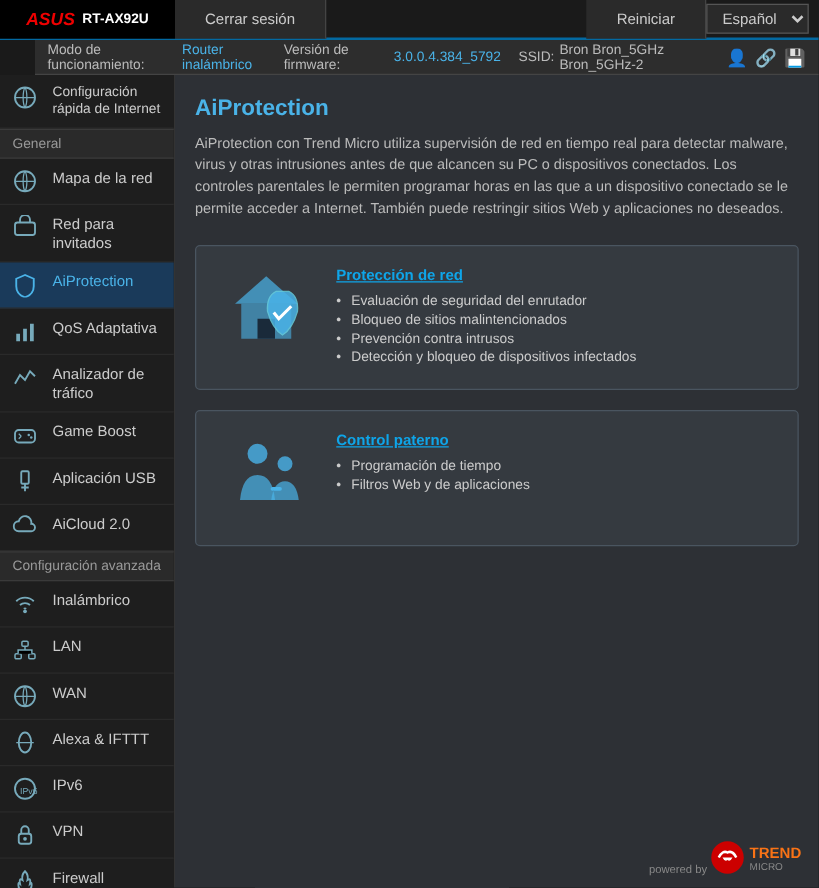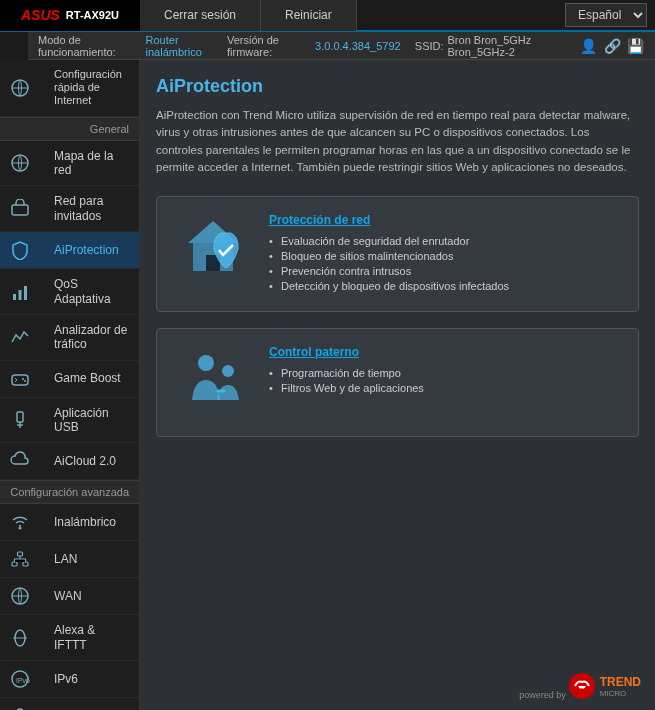--- a/index.html
+++ b/index.html
@@ -39,21 +39,21 @@
     .router-model {
       color: #fff;
       font-size: 11px;
       font-weight: bold;
     }
     .top-nav {
       display: flex;
       flex: 1;
       height: 32px;
       align-items: center;
-      justify-content: flex-start;
+      justify-content: space-between;
       gap: 0;
     }
     .top-nav-btn {
       background: #2a2a2a;
       color: #ccc;
       border: none;
       border-right: 1px solid #444;
       height: 32px;
       padding: 0 24px;
       cursor: pointer;
@@ -112,26 +112,25 @@
       flex-shrink: 0;
       border-right: 1px solid #333;
     }
     .sidebar-section-header {
       background: #2a2a2a;
       color: #999;
       font-size: 11px;
       padding: 5px 10px;
       border-top: 1px solid #3a3a3a;
       border-bottom: 1px solid #3a3a3a;
-      text-align: right;
     }
     .sidebar-item {
       display: flex;
-      align-items: center;
-      gap: 24px;
+      align-items: flex-start;
+      gap: 12px;
       padding: 8px 10px;
       color: #ccc;
       cursor: pointer;
       border-bottom: 1px solid #2a2a2a;
       font-size: 12px;
       line-height: 1.2;
     }
     .sidebar-item.active {
       background: #1a3a5a;
       color: #4ab3e8;

